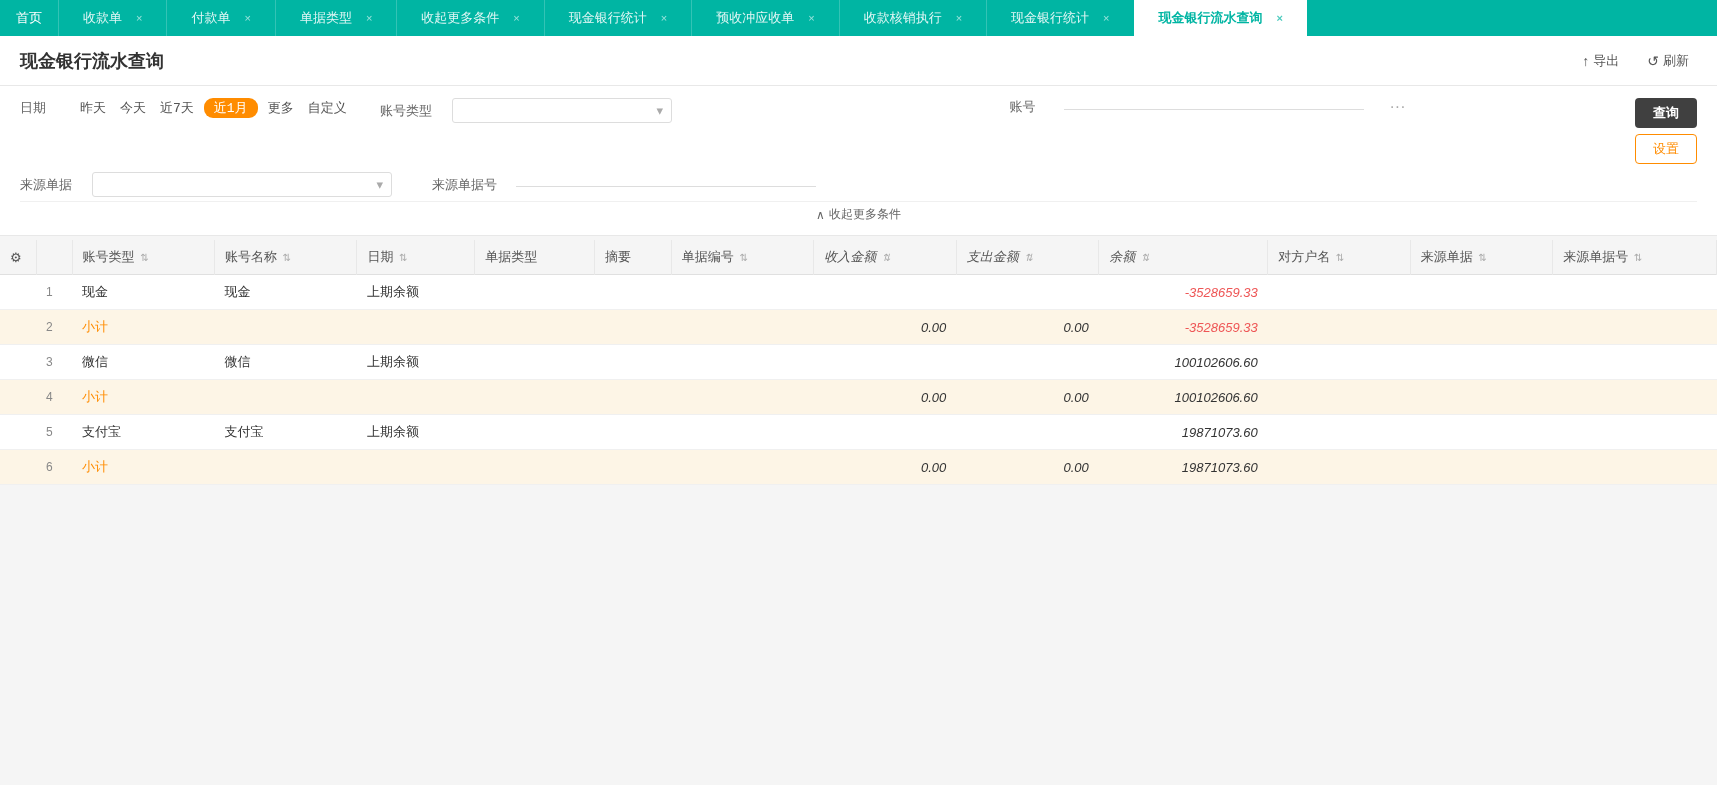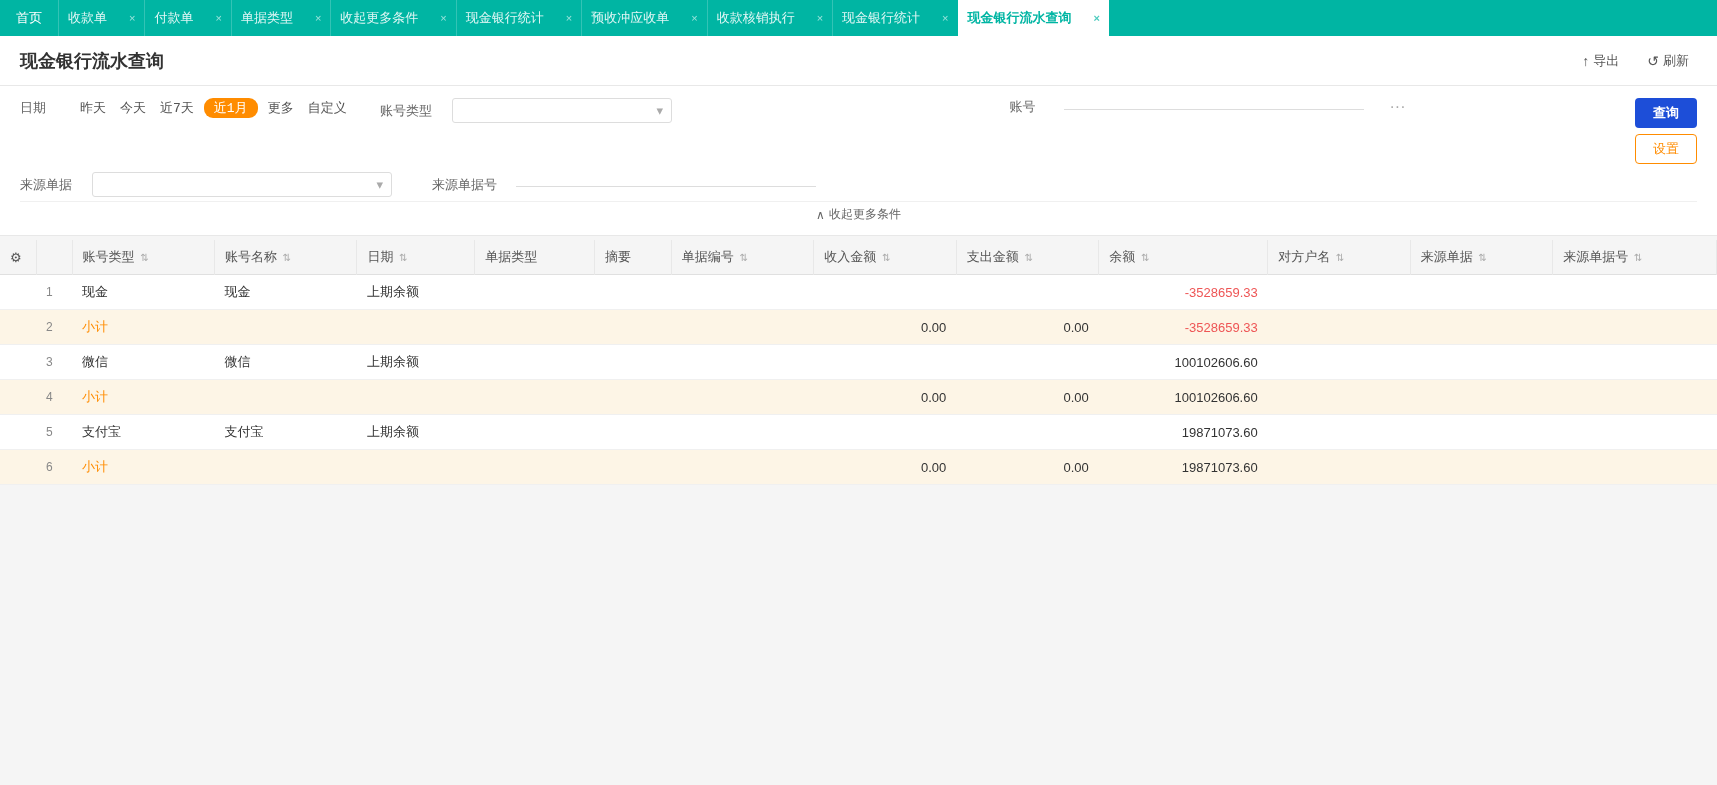--- a/index.html
+++ b/index.html
@@ -18,30 +18,30 @@
       padding: 0 16px;
       color: #fff;
       font-size: 13px;
       cursor: pointer;
       height: 100%;
       display: flex;
       align-items: center;
       white-space: nowrap;
     }
     .nav-tab {
-      padding: 0 9px;
+      padding: 0 24px;
       color: #e0f7f5;
       font-size: 13px;
       cursor: pointer;
       height: 100%;
       display: flex;
       align-items: center;
       white-space: nowrap;
       border-left: 1px solid rgba(255,255,255,0.2);
-      gap: 20px;
+      gap: 12px;
     }
     .nav-tab.active {
       background: #fff;
       color: #00b5a3;
       font-weight: bold;
     }
     .nav-tab .close-x {
       font-size: 11px;
       opacity: 0.7;
       margin-left: 2px;
@@ -134,21 +134,21 @@
       white-space: nowrap;
       margin-right: 8px;
     }
     .more-dots {
       color: #aaa;
       font-size: 16px;
       cursor: pointer;
       padding: 0 6px;
     }
     .btn-query {
-      background: #1d4ed8;
+      background: #404040;
       color: #fff;
       border: none;
       border-radius: 4px;
       padding: 6px 18px;
       font-size: 13px;
       cursor: pointer;
       font-weight: bold;
     }
     .btn-settings {
       background: #fff;
@@ -210,20 +210,21 @@
     }
     .data-table tbody tr.subtotal {
       background: #fdf5e6;
     }
     .data-table tbody td {
       padding: 8px 10px;
       white-space: nowrap;
     }
     .td-num {
       text-align: right;
+      font-style: italic;
     }
     .gear-col {
       width: 36px;
       text-align: center;
     }
     .neg-val { color: #e55; }
 
     
     .row-num { color: #888; font-size: 12px; }
     .subtotal-label { color: #ff8c00; }

